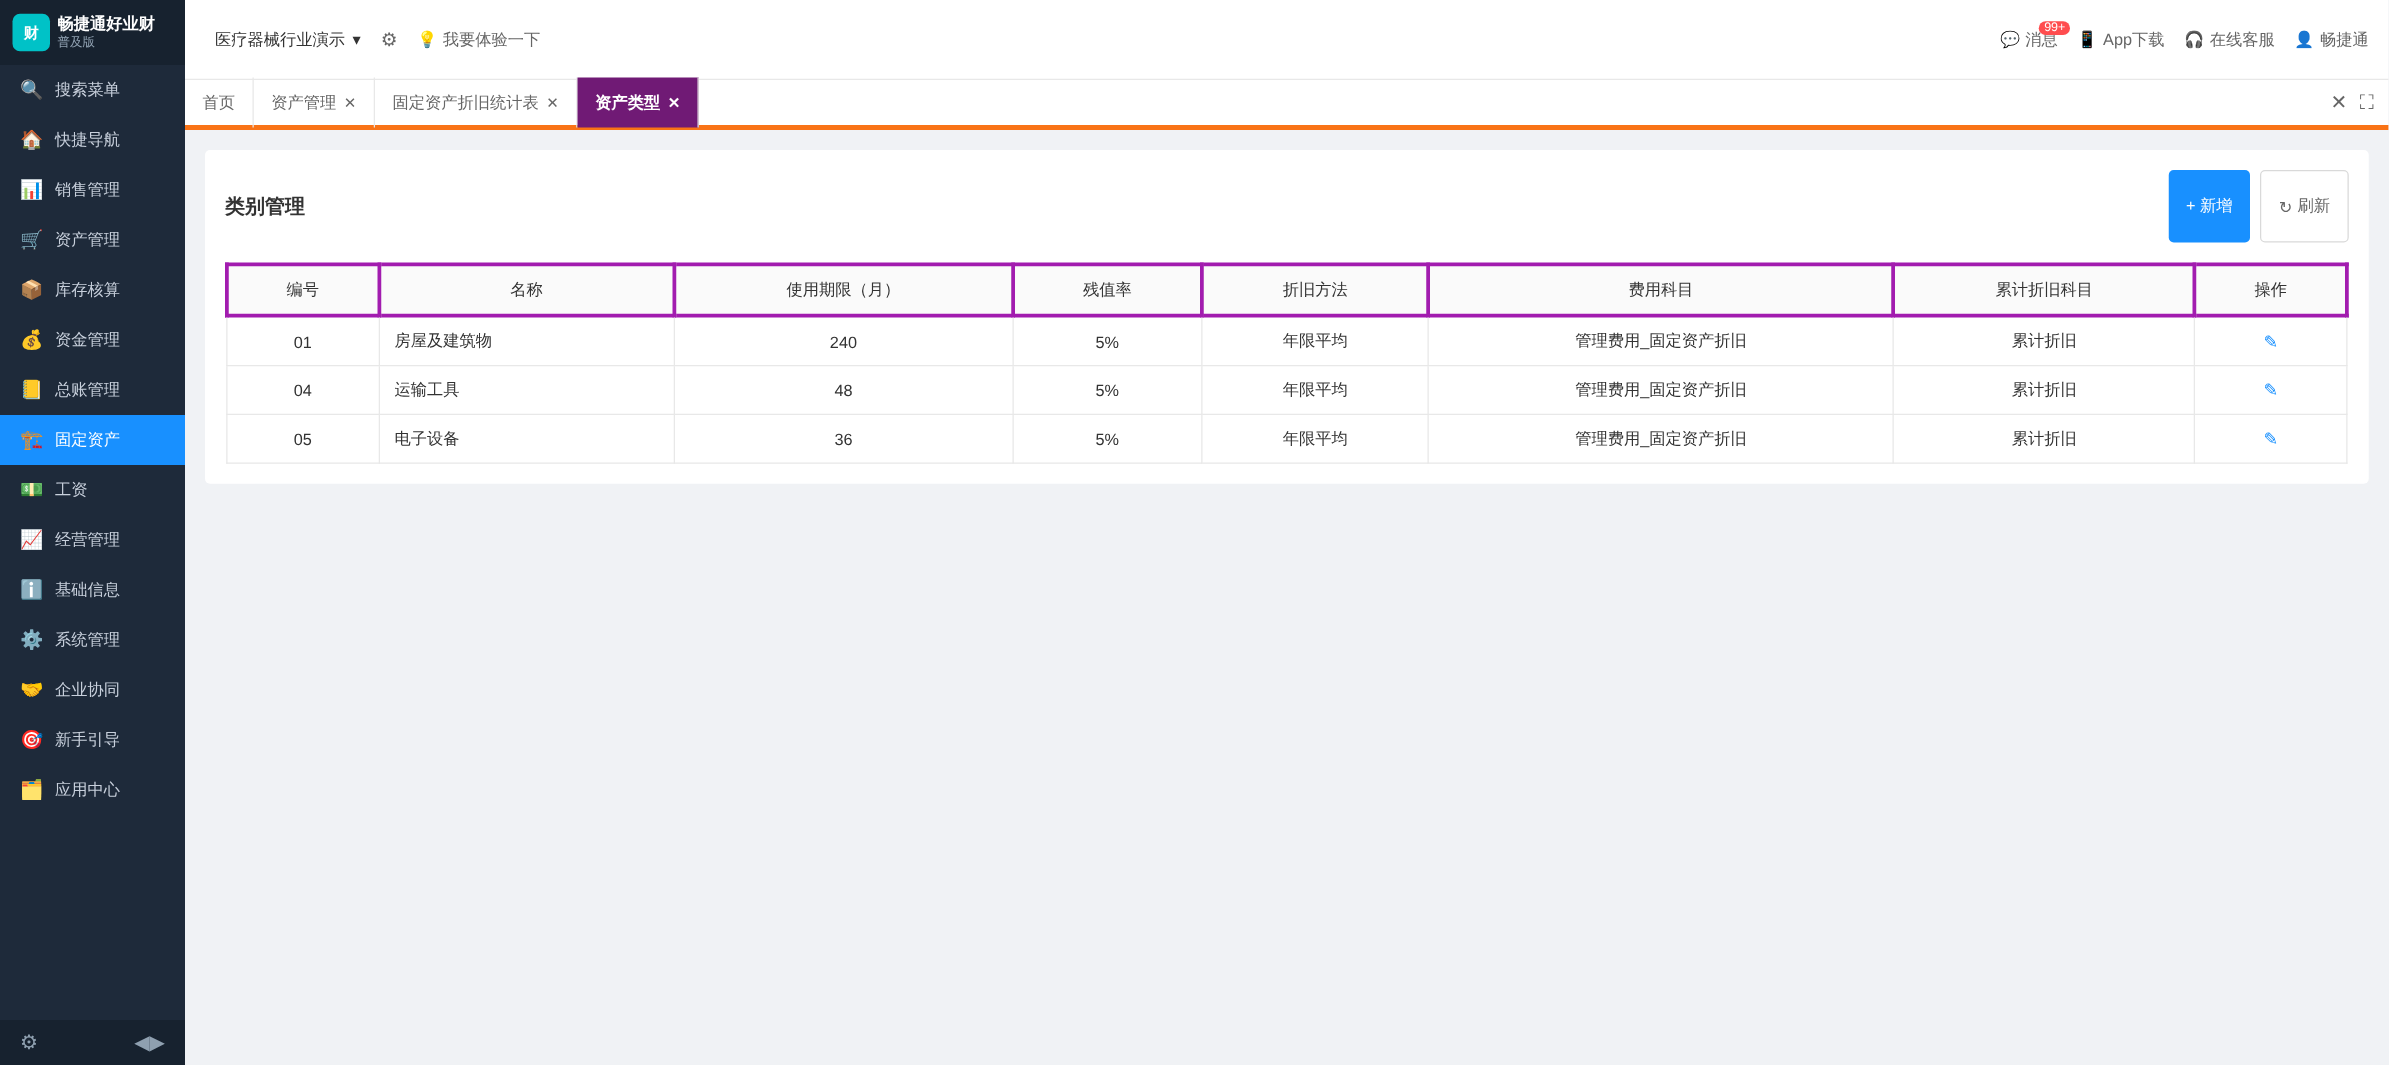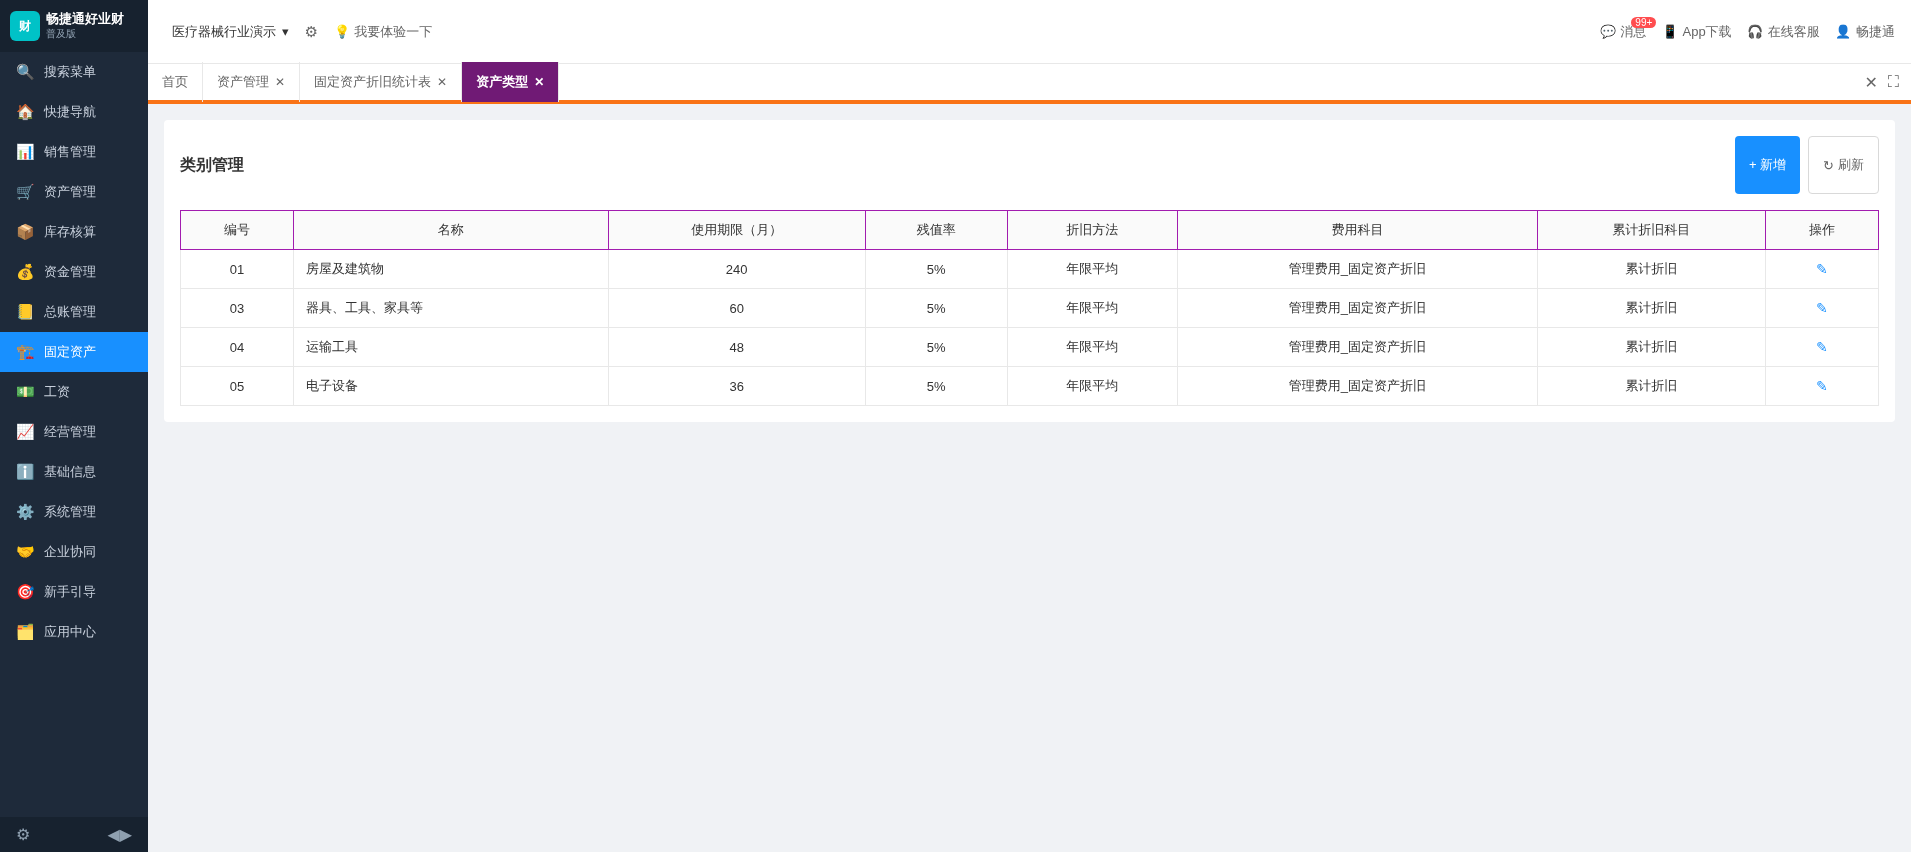--- a/index.html
+++ b/index.html
@@ -127,21 +127,21 @@
     }
     .btn-default {
       background: white; color: #666; border: 1px solid #d9d9d9;
       padding: 6px 14px; border-radius: 4px; cursor: pointer; font-size: 13px;
       display: flex; align-items: center; gap: 4px;
     }
 
     
     .data-table { width: 100%; border-collapse: collapse; }
     .data-table th {
-      background: #fafafa; border: 1px solid #a21caf;
+      background: #fafafa; border: 3px solid #a21caf;
       padding: 10px 12px; text-align: center; color: #333; font-weight: 500; font-size: 13px;
     }
     .data-table td {
       border: 1px solid #e8e8e8; padding: 10px 12px;
       text-align: center; color: #333; font-size: 13px;
     }
     .data-table td.align-left { text-align: left; }
     .edit-icon { color: #1890ff; cursor: pointer; font-size: 14px; }
 
     .tab-row-with-controls {
@@ -318,30 +318,20 @@
               <th>累计折旧科目</th>
               <th>操作</th>
             </tr>
         </thead>
         <tbody>
 
         <tr>
               <td>01</td>
               <td class="align-left">房屋及建筑物</td>
               <td>240</td>
-              <td>5%</td>
-              <td>年限平均</td>
-              <td>管理费用_固定资产折旧</td>
-              <td>累计折旧</td>
-              <td><span class="edit-icon">✎</span></td>
-            </tr>
-            <tr>
-              <td>03</td>
-              <td class="align-left">器具、工具、家具等</td>
-              <td>60</td>
               <td>5%</td>
               <td>年限平均</td>
               <td>管理费用_固定资产折旧</td>
               <td>累计折旧</td>
               <td><span class="edit-icon">✎</span></td>
             </tr>
             <tr>
               <td>04</td>
               <td class="align-left">运输工具</td>
               <td>48</td>

